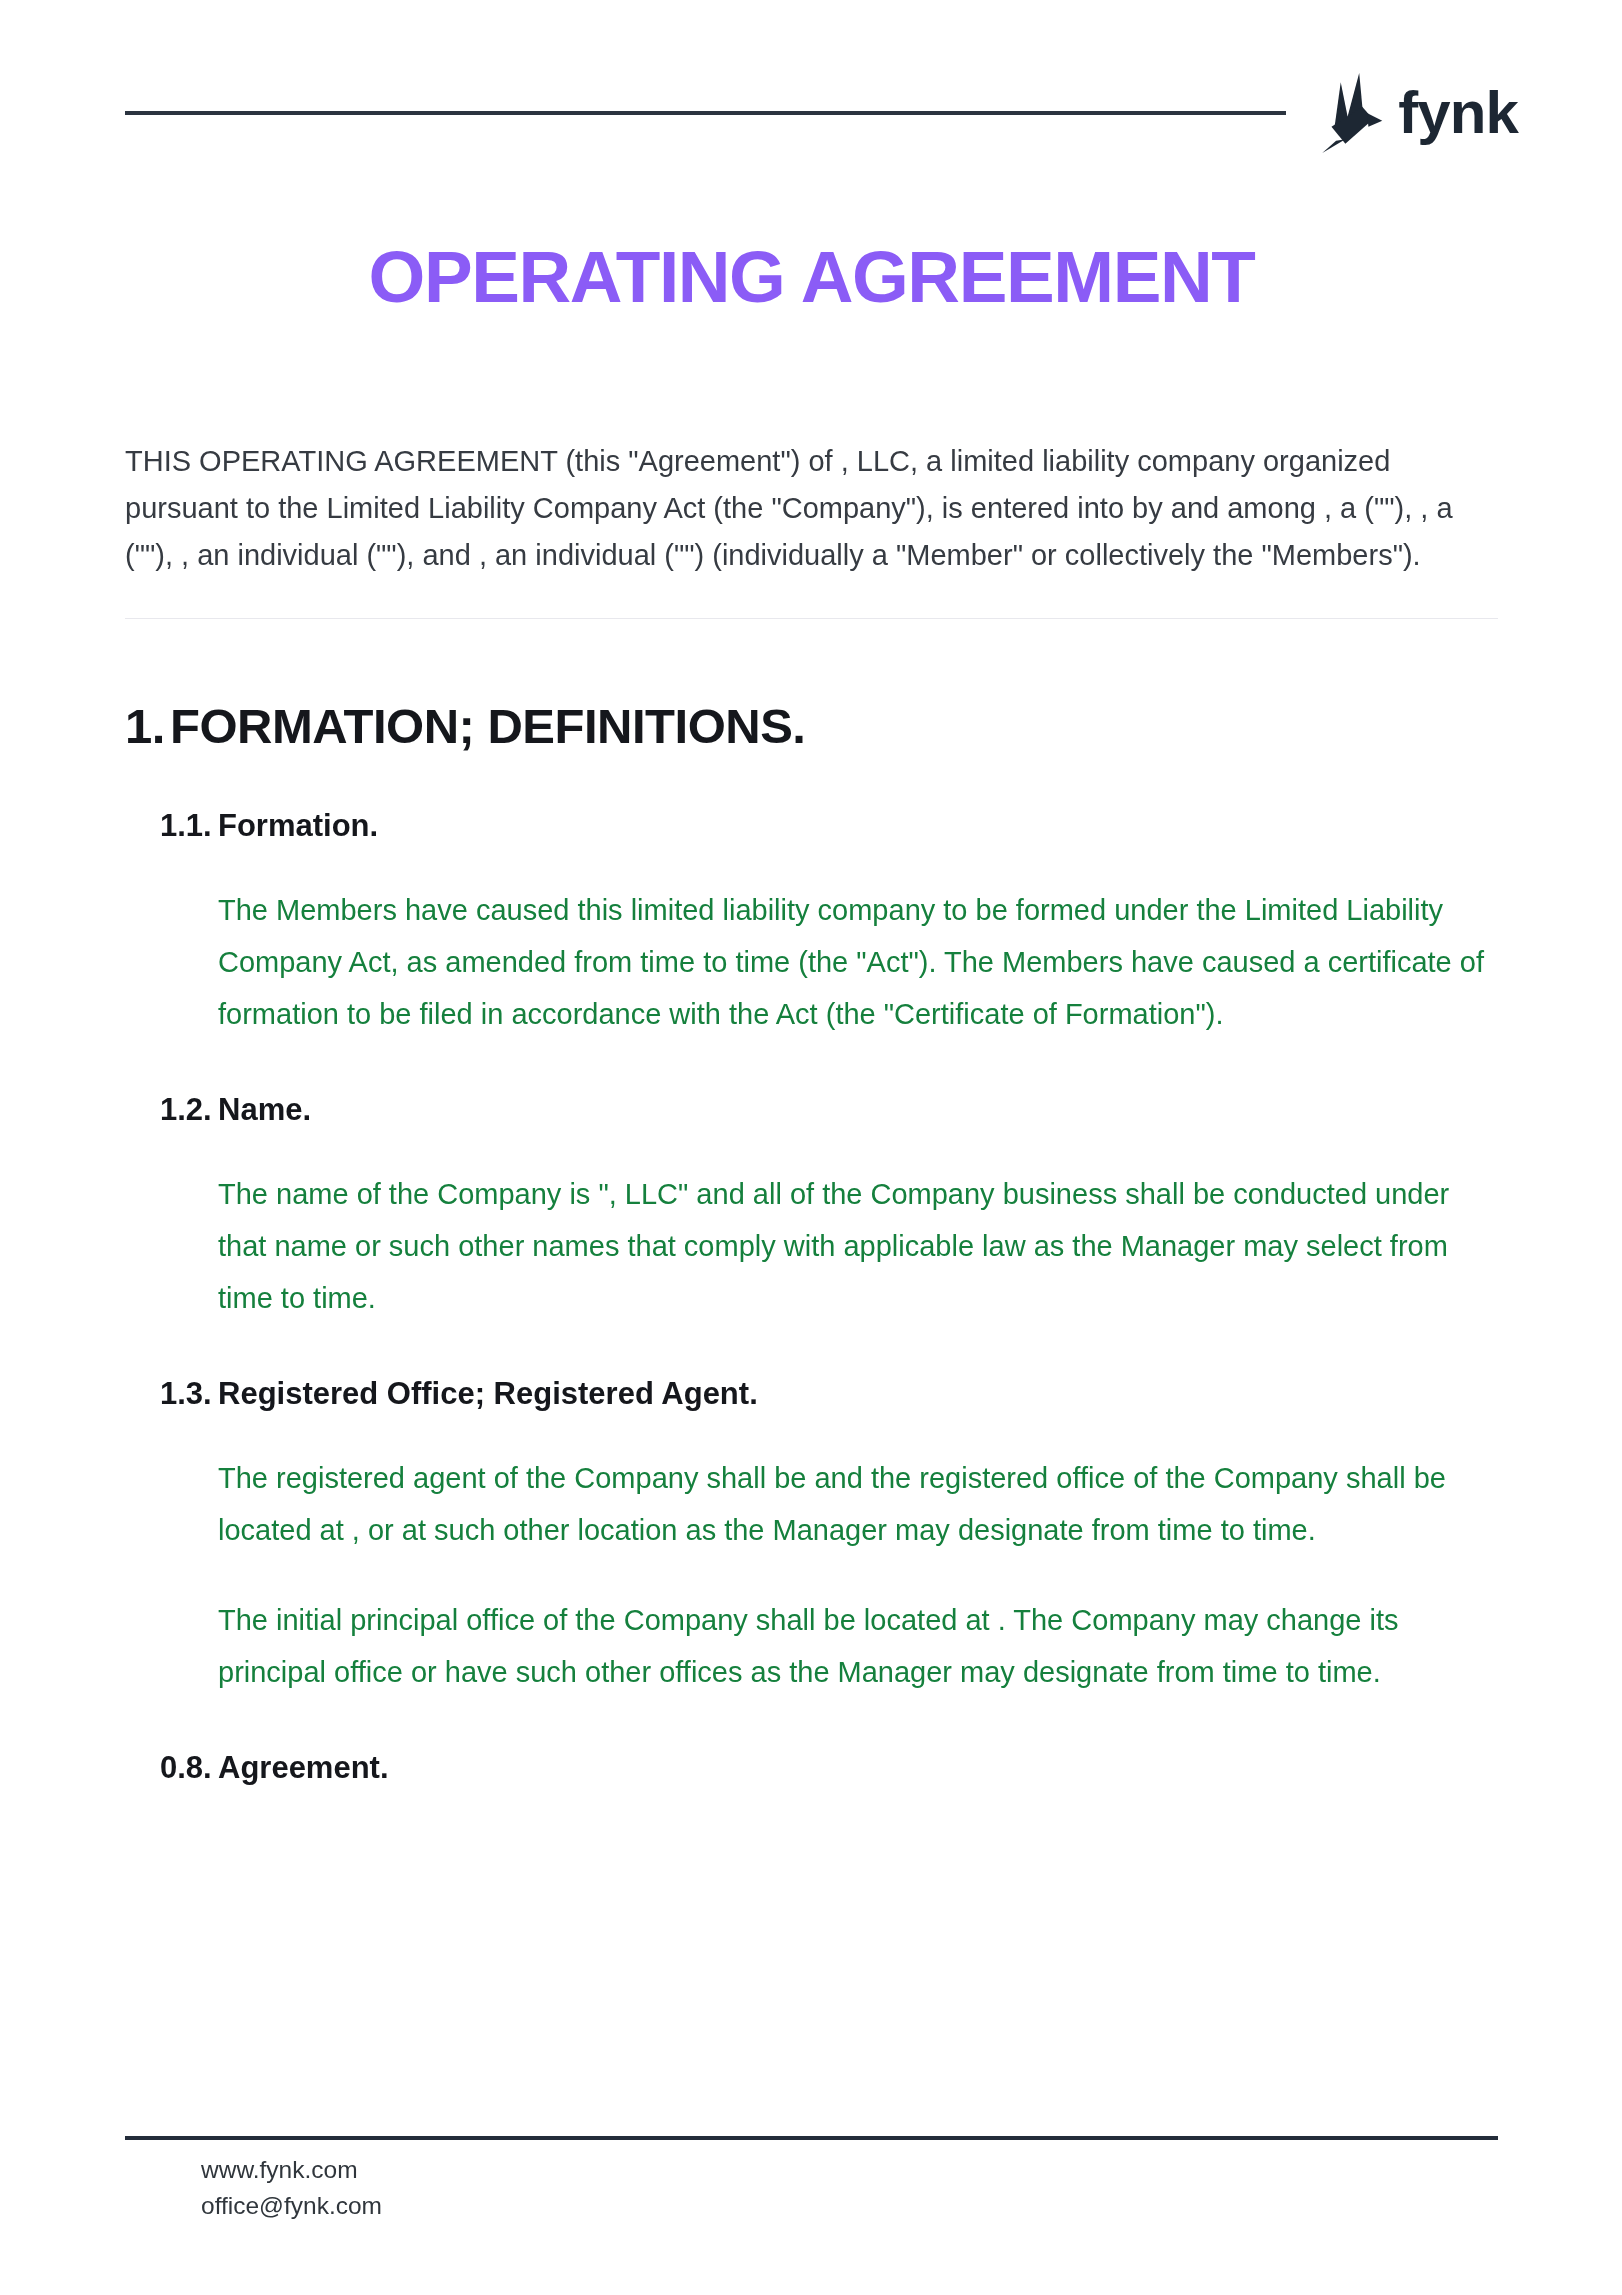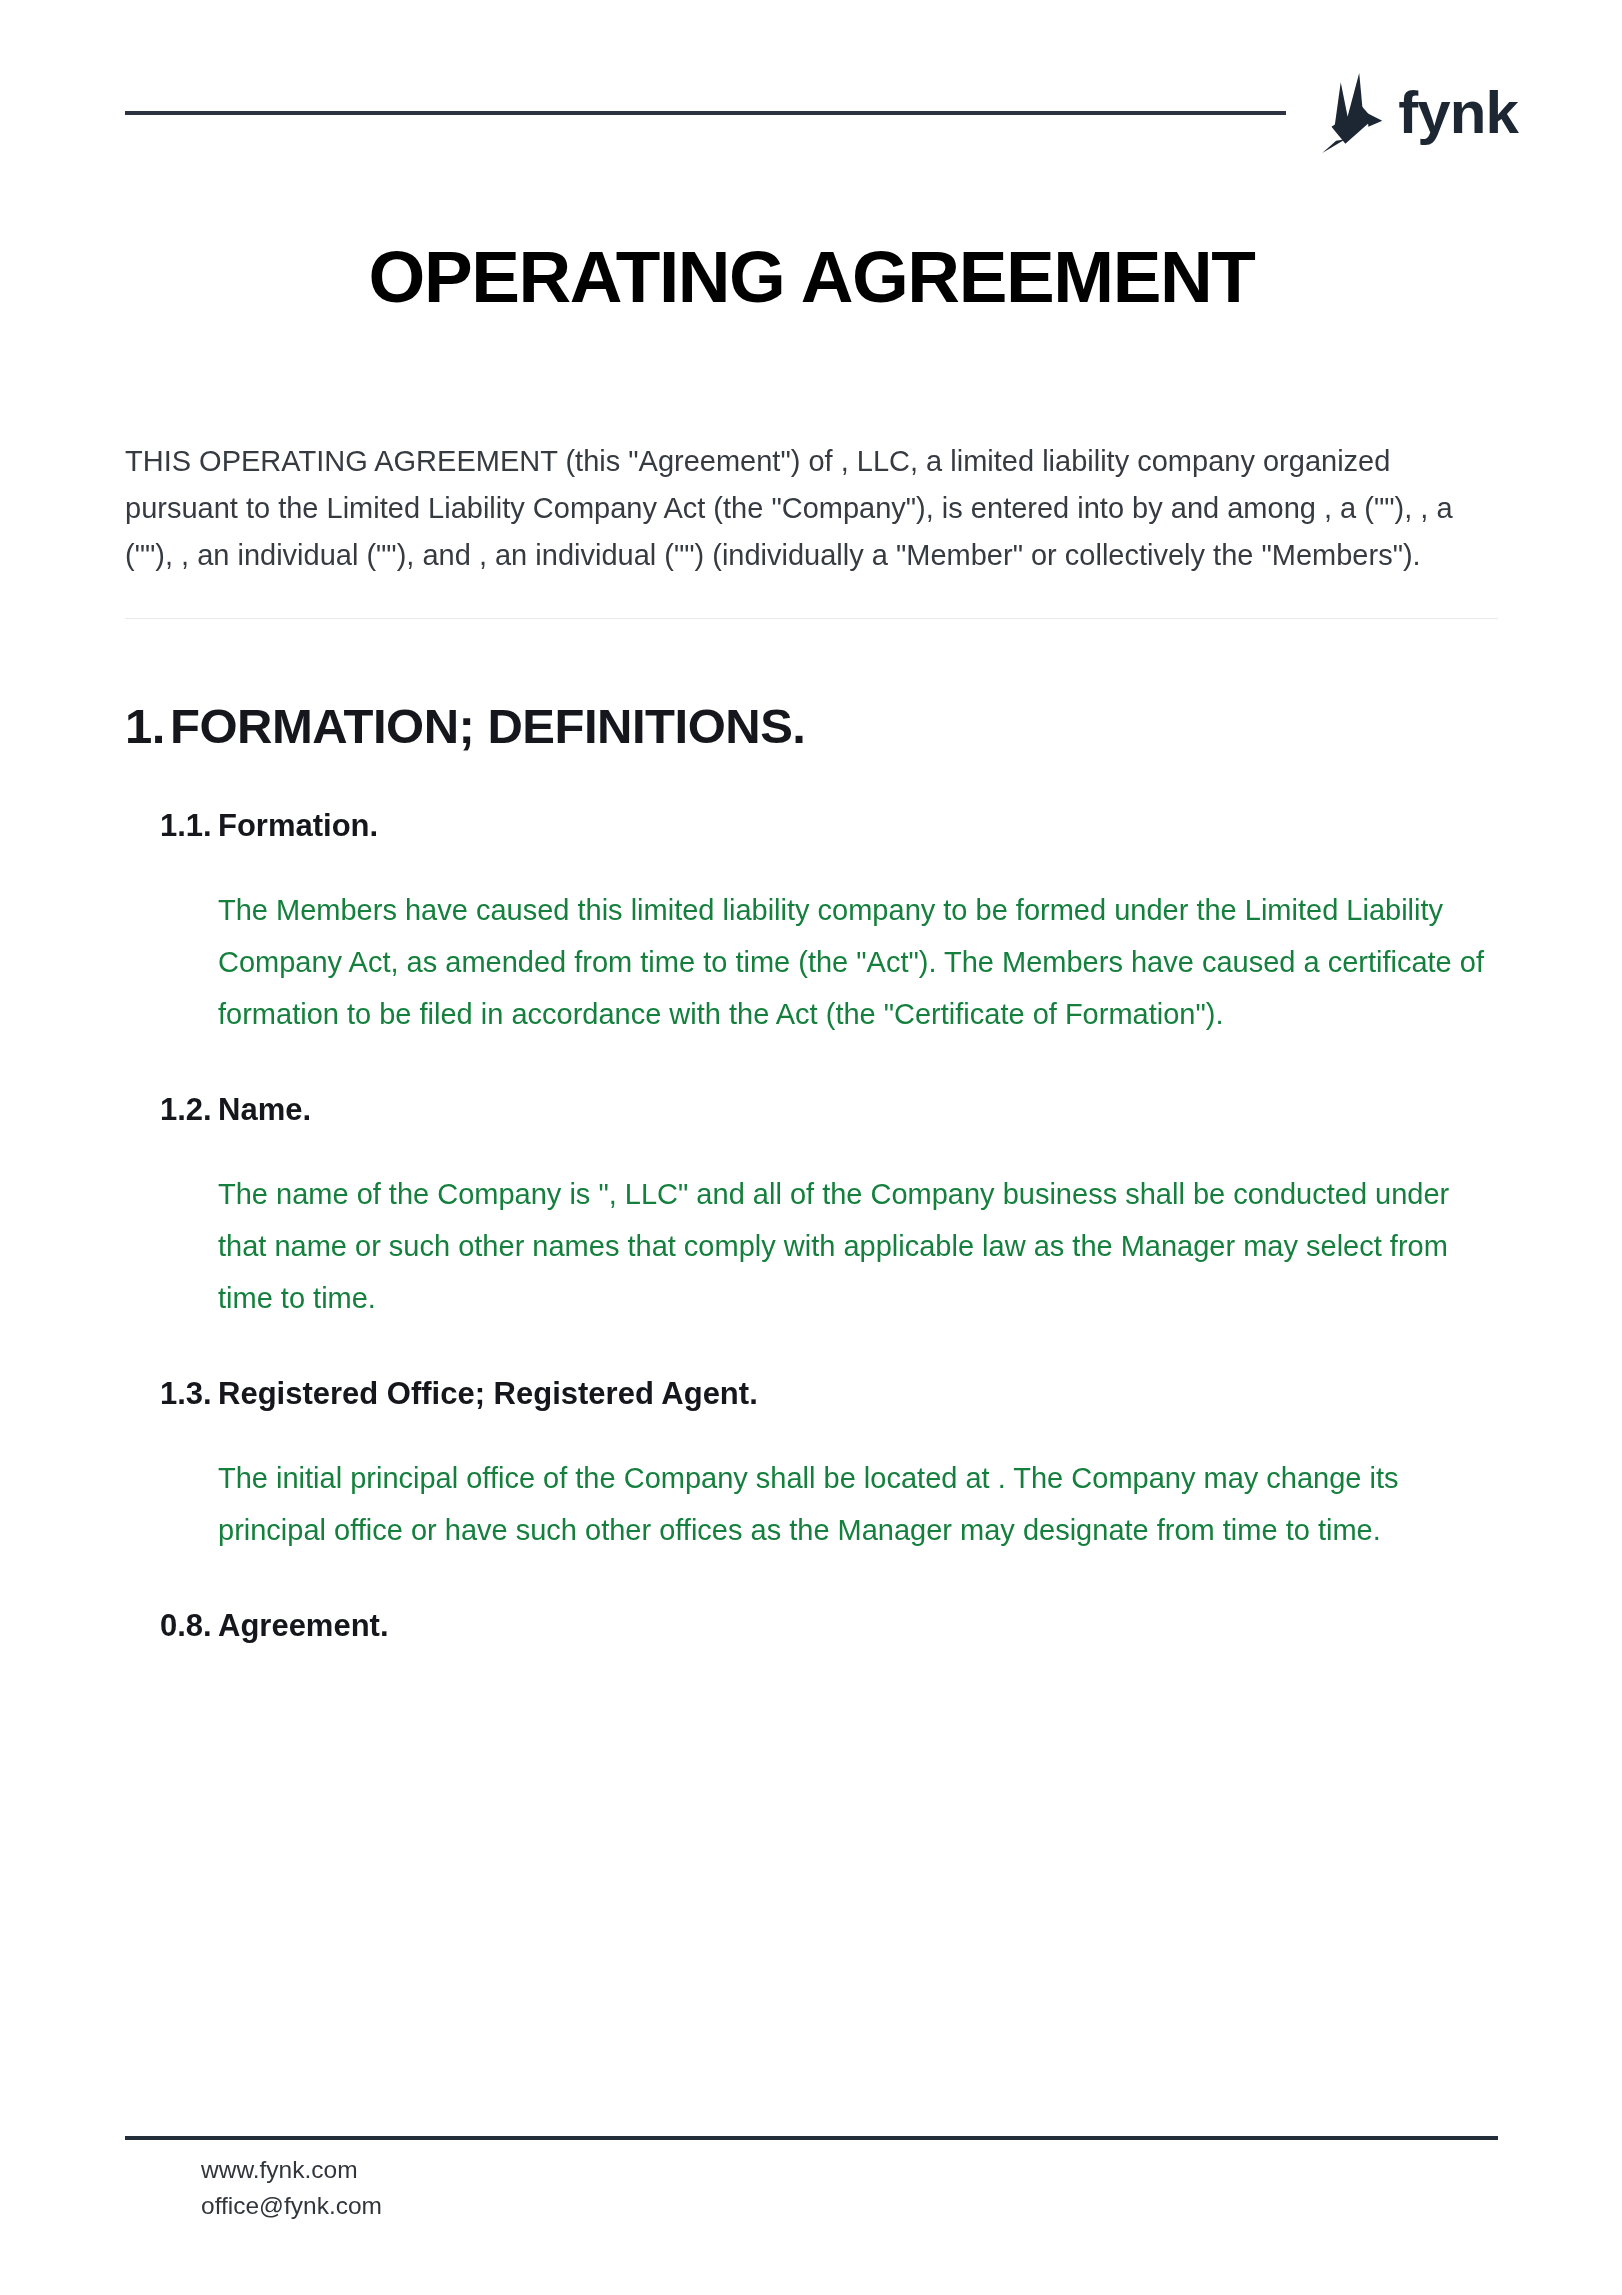--- a/index.html
+++ b/index.html
@@ -13,21 +13,21 @@
   .header { position:absolute; left:125px; top:53px; width:1393px; height:120px;
             display:flex; align-items:center; }
   .header-rule { flex:1; height:3.6px; background:#2b3440; margin-right:33px; }
   .logo { display:flex; align-items:center; gap:14.5px; }
   .logo svg { width:65px; height:80px; display:block; }
   .logo-text { font-size:60px; font-weight:bold; color:#1d2733; letter-spacing:-0.9px; line-height:1; }
 
   
   .content { position:absolute; left:125px; top:0; width:1373px; }
   .doc-title { margin:233px 0 0 0; text-align:center; font-size:73px; font-weight:bold;
-               color:#000000; letter-spacing:-1.4px; line-height:1.2; }
+               color:#8b5cf6; letter-spacing:-1.4px; line-height:1.2; }
   .intro { margin:117px 0 0 0; font-size:29px; line-height:47px; color:#363b42; }
   .divider { margin-top:39px; height:1.8px; background:#e8e8ed; }
 
   .h1 { margin:78px 0 0 0; display:flex; font-size:49px; font-weight:bold;
         color:#15171c; line-height:59px; letter-spacing:-0.5px; }
   .h1 .num { flex:none; width:45px; }
 
   .subhead { margin-top:50px; padding-left:35px; display:flex; font-size:31px;
              font-weight:bold; color:#15171c; line-height:40px; }
   .subnum { flex:none; width:58px; }
@@ -88,20 +88,21 @@
         <span>Name.</span>
       </div>
       <p class="subbody">The name of the Company is ", LLC" and all of the Company business shall be conducted under that name or such other names that comply with applicable law as the Manager may select from time to time.</p>
     </section>
 
     <section>
       <div class="subhead">
         <span class="subnum">1.3.</span>
         <span>Registered Office; Registered Agent.</span>
       </div>
+      <p class="subbody">The registered agent of the Company shall be and the registered office of the Company shall be located at , or at such other location as the Manager may designate from time to time.</p>
     </section>
 
     <section>
       <p class="subbody">The initial principal office of the Company shall be located at . The Company may change its principal office or have such other offices as the Manager may designate from time to time.</p>
     </section>
 
     <section>
       <div class="subhead">
         <span class="subnum">0.8.</span>
         <span>Agreement.</span>

